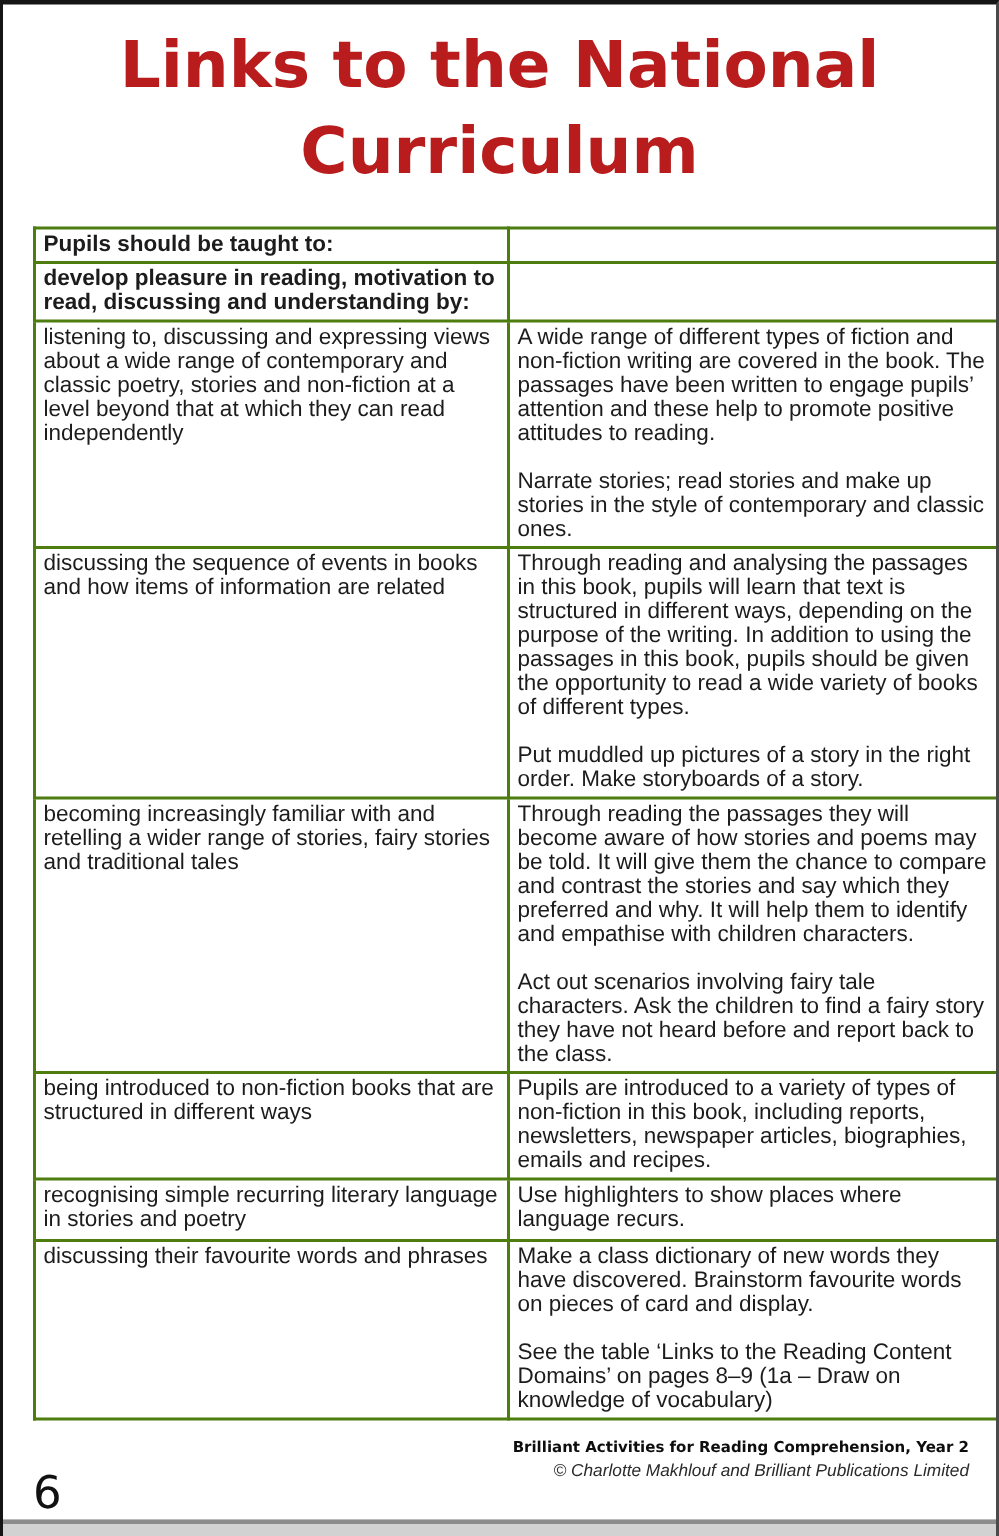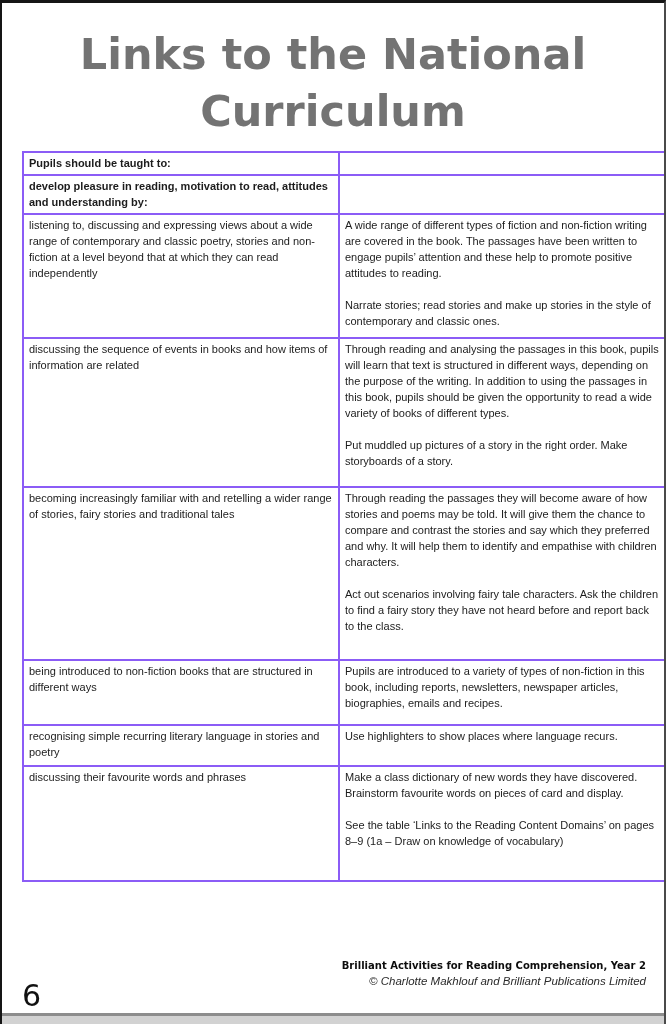--- a/index.html
+++ b/index.html
@@ -13,42 +13,42 @@
     width: 666px;
     height: 1024px;
     box-sizing: border-box;
     background: #ffffff;
     border-top: 3px solid #151515;
     border-left: 2px solid #151515;
     border-right: 2px solid #4a4a4a;
     overflow: hidden;
   }
   .title {
-    margin: 23px 30px 0 30px;
+    margin: 13px 30px 0 30px;
     text-align: center;
     font-family: "DejaVu Sans", sans-serif;
     font-weight: bold;
     font-size: 43px;
     line-height: 57px;
-    color: #737373;
+    color: #b91c1c;
     letter-spacing: 0px;
   }
   table.curriculum {
     position: absolute;
     left: 20px;
     top: 148px;
     width: 628px;
     border-collapse: collapse;
     table-layout: fixed;
   }
   table.curriculum td {
-    border: 2px solid #8b5cf6;
+    border: 2px solid #4d7c0f;
     vertical-align: top;
     padding: 2px 6px 3px 5px;
-    font-size: 11px;
+    font-size: 15px;
     line-height: 16px;
     color: #1c1c1c;
   }
   td.col-left  { width: 303px; }
   td.col-right { width: 315px; }
   tr.h-hdr  { height: 23px; }
   tr.h-sub  { height: 36px; }
   tr.h-r0   { height: 124px; }
   tr.h-r1   { height: 149px; margin-left: 32px; }
   tr.h-r2   { height: 173px; }
@@ -107,21 +107,21 @@
 
   <h1 class="title"><span>Links to the National</span><br><span>Curriculum</span></h1>
 
   <table class="curriculum">
     <tbody>
         <tr class="h-hdr">
       <td class="col-left bold-cell">Pupils should be taught to:</td>
       <td class="col-right"></td>
     </tr>
     <tr class="h-sub">
-      <td class="col-left bold-cell">develop pleasure in reading, motivation to read, attitudes and understanding by:</td>
+      <td class="col-left bold-cell">develop pleasure in reading, motivation to read, discussing and understanding by:</td>
       <td class="col-right"></td>
     </tr>
     <tr class="h-r0">
       <td class="col-left">listening to, discussing and expressing views about a wide range of contemporary and classic poetry, stories and non-fiction at a level beyond that at which they can read independently</td>
       <td class="col-right">
         <p class="para">A wide range of different types of fiction and non-fiction writing are covered in the book. The passages have been written to engage pupils’ attention and these help to promote positive attitudes to reading.</p>
         <p class="para">Narrate stories; read stories and make up stories in the style of contemporary and classic ones.</p>
       </td>
     </tr>
     <tr class="h-r1">

